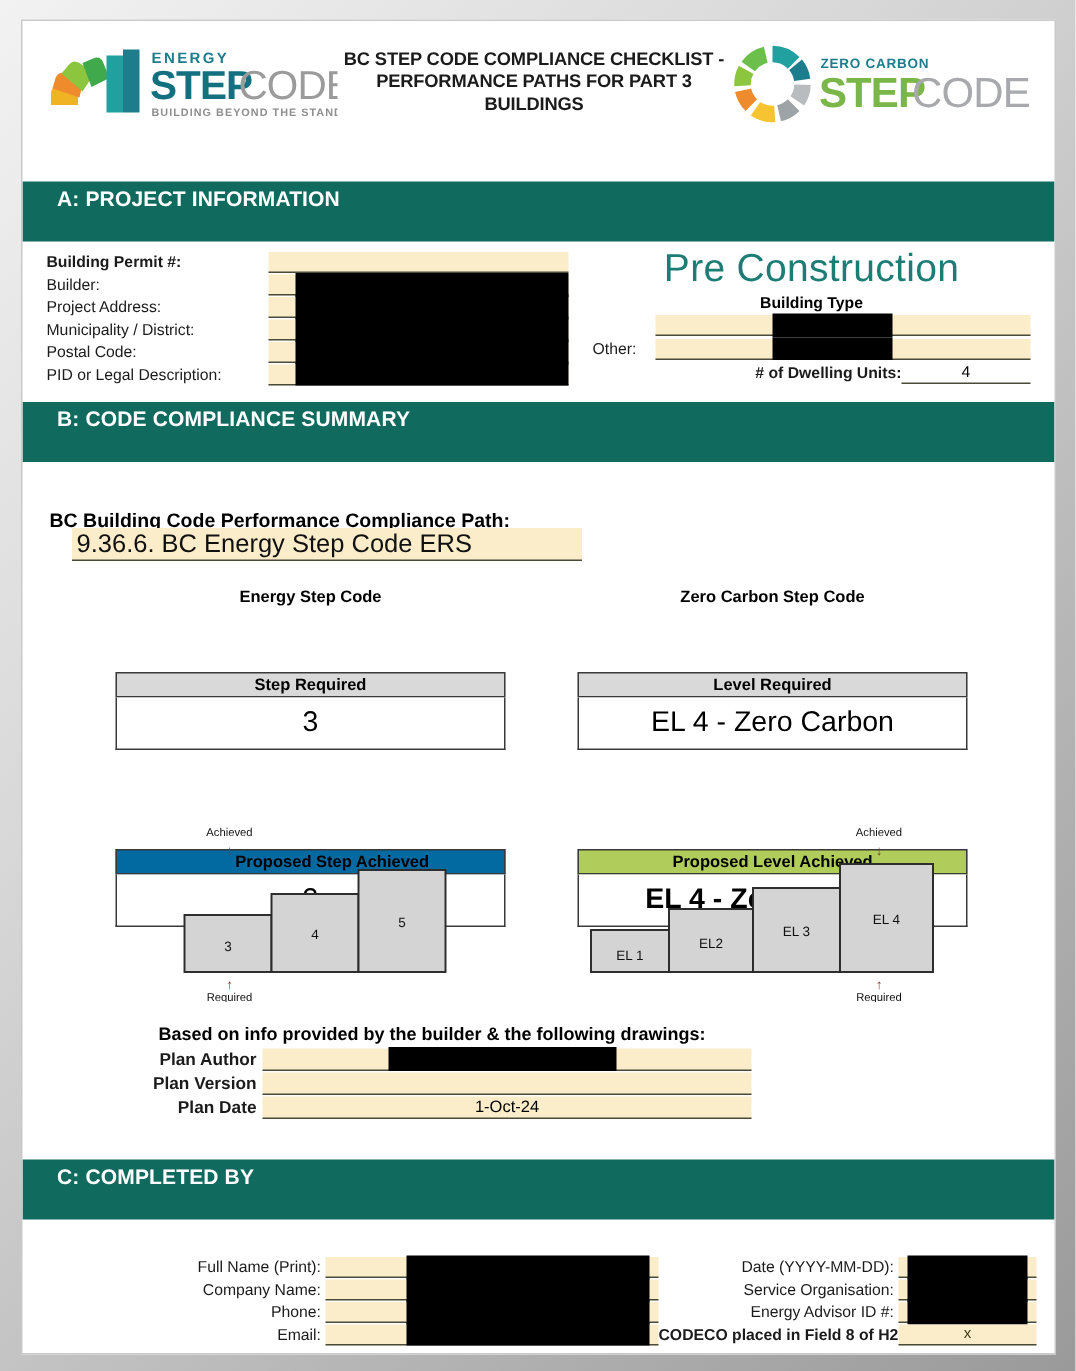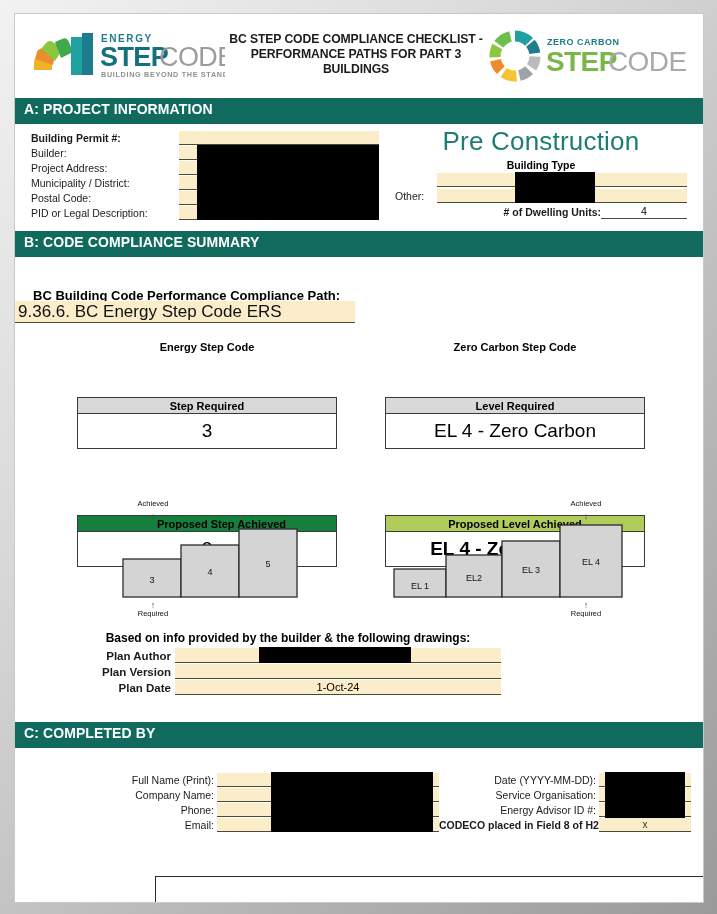--- a/index.html
+++ b/index.html
@@ -15,34 +15,34 @@
     background: linear-gradient(135deg,#f2f2f2 0%,#d8d8d8 35%,#b6b6b6 70%,#9a9a9a 100%);
   }
   #page {
     position: absolute; left: 14px; top: 13px;
     width: 690px; height: 890px;
     background: #ffffff;
     border: 1px solid #c9c9c9;
     overflow: hidden;
   }
   
-  #header { position: relative; height: 84px; }
+  #header { position: relative; height: 107px; }
   .logo-energy { position: absolute; left: 14px; top: 12px; width: 196px; height: 60px; }
   .logo-zero   { position: absolute; left: 470px; top: 12px; width: 206px; height: 60px; }
   .hdr-title {
     position: absolute; left: 205px; top: 18px; width: 272px;
     text-align: center; font-size: 12.2px; font-weight: bold;
     color: #1b1b1b; line-height: 15px; letter-spacing: -0.1px;
   }
   
   .secbar {
     background: #106b5e; color: #ffffff;
     font-size: 14px; font-weight: bold;
-    padding: 4px 0 4px 9px;
-    height: 26px; line-height: 14px;
+    padding: 4px 0 4px 23px;
+    height: 40px; line-height: 14px;
     letter-spacing: .1px;
   }
   
   .lbl { font-size: 10.5px; color: #1b1b1b; white-space: nowrap; }
   .lbl-b { font-weight: bold; }
   .fld {
     background: #fbecca;
     border-bottom: 1px solid #4a4a38;
     height: 14px; position: relative;
   }
@@ -67,35 +67,35 @@
   }
   .dwell .lbl { font-weight: bold; padding-bottom: 1px; }
   .dwell .fld {
     width: 86px; background: #ffffff; text-align: center;
     font-size: 10.5px; line-height: 13px;
   }
   
   #secB { position: relative; height: 465px; }
   #pathlbl { position: absolute; left: 18px; top: 31px; font-size: 13px; font-weight: bold; }
   #pathval {
-    position: absolute; left: 0; top: 44px; width: 340px; height: 22px;
+    position: absolute; left: 33px; top: 44px; width: 340px; height: 22px;
     background: #fbecca; border-bottom: 1px solid #4a4a38;
     font-size: 17px; line-height: 21px; color: #111; padding-left: 3px;
   }
   .colwrap { position: absolute; top: 84px; width: 100%; }
   .scol { position: absolute; width: 260px; }
   .scol.left { left: 62px; }
   .scol.right { left: 370px; }
   .ctitle { text-align: center; font-size: 11px; font-weight: bold; margin-bottom: 2px; }
   .boxhdr {
     border: 1px solid #3a3a3a; text-align: center;
     font-size: 11px; font-weight: bold; height: 17px; line-height: 16px; margin-top: 44px;
   }
   .boxhdr.grey { background: #d9d9d9; }
-  .boxhdr.cyan { background: #15803d; padding-left: 29px; }
+  .boxhdr.cyan { background: #0369a1; padding-left: 29px; }
   .boxhdr.green { background: #b0cd5c; }
   .boxval {
     border: 1px solid #3a3a3a; border-top: none; background: #ffffff;
     text-align: center; height: 35px; line-height: 34px;
   }
   .boxval.big { font-size: 19px; }
   .boxval.bigbold { font-size: 19px; font-weight: bold; }
   .gap { height: 22px; }
   
   .chart { position: absolute; top: 240px; }

